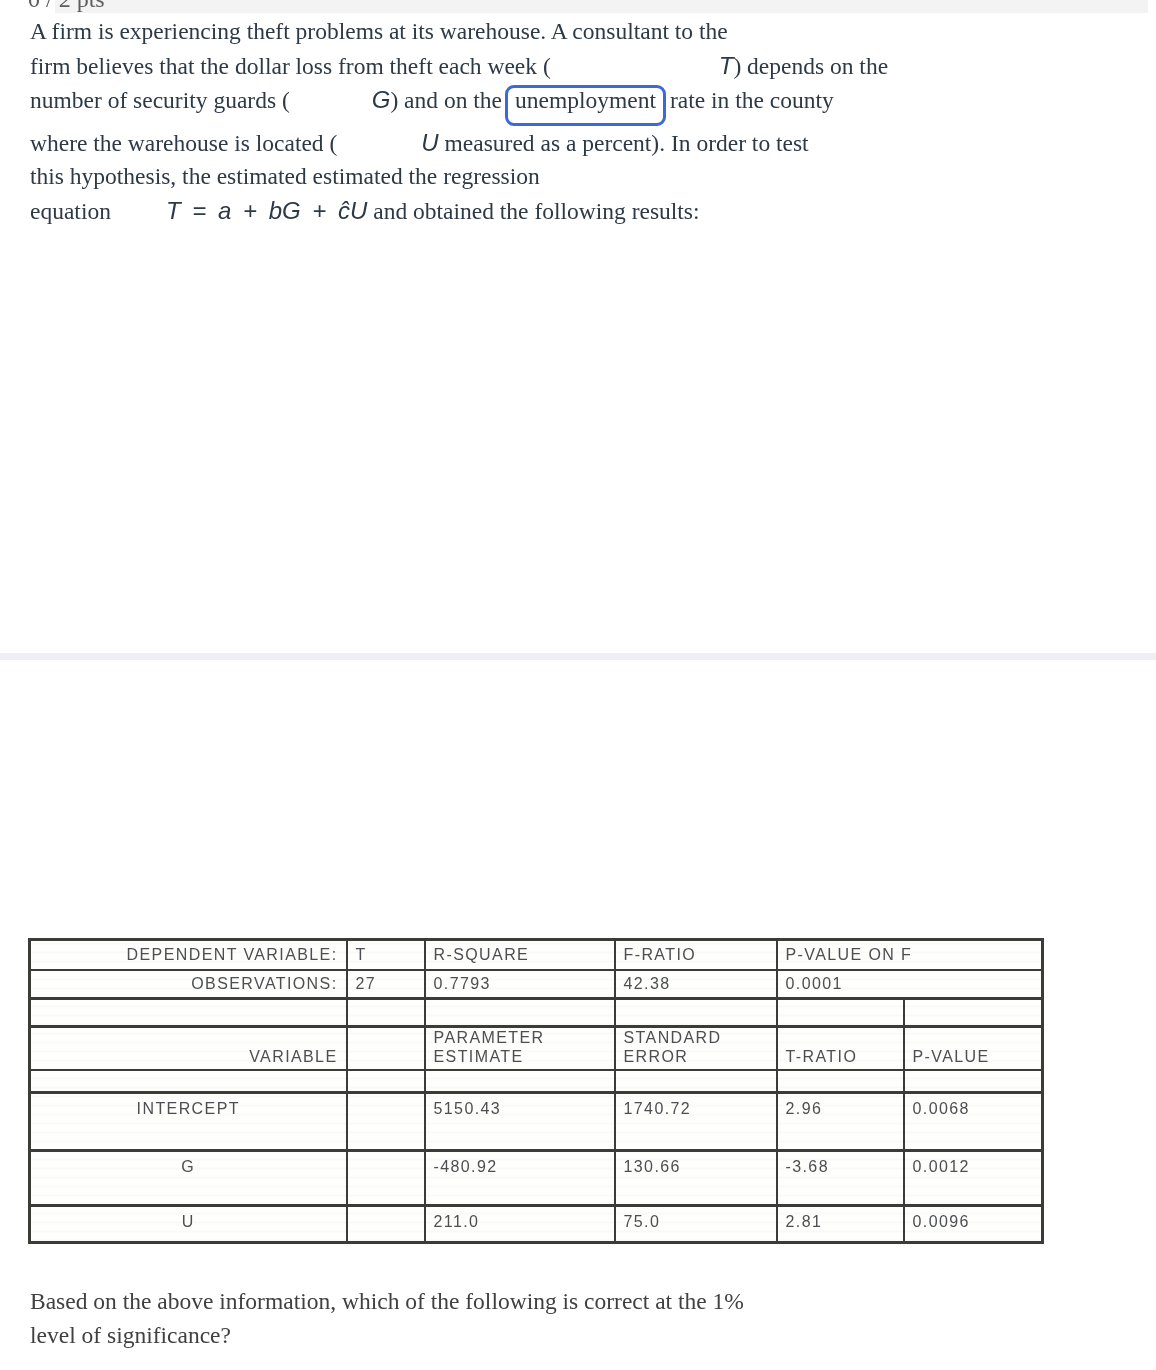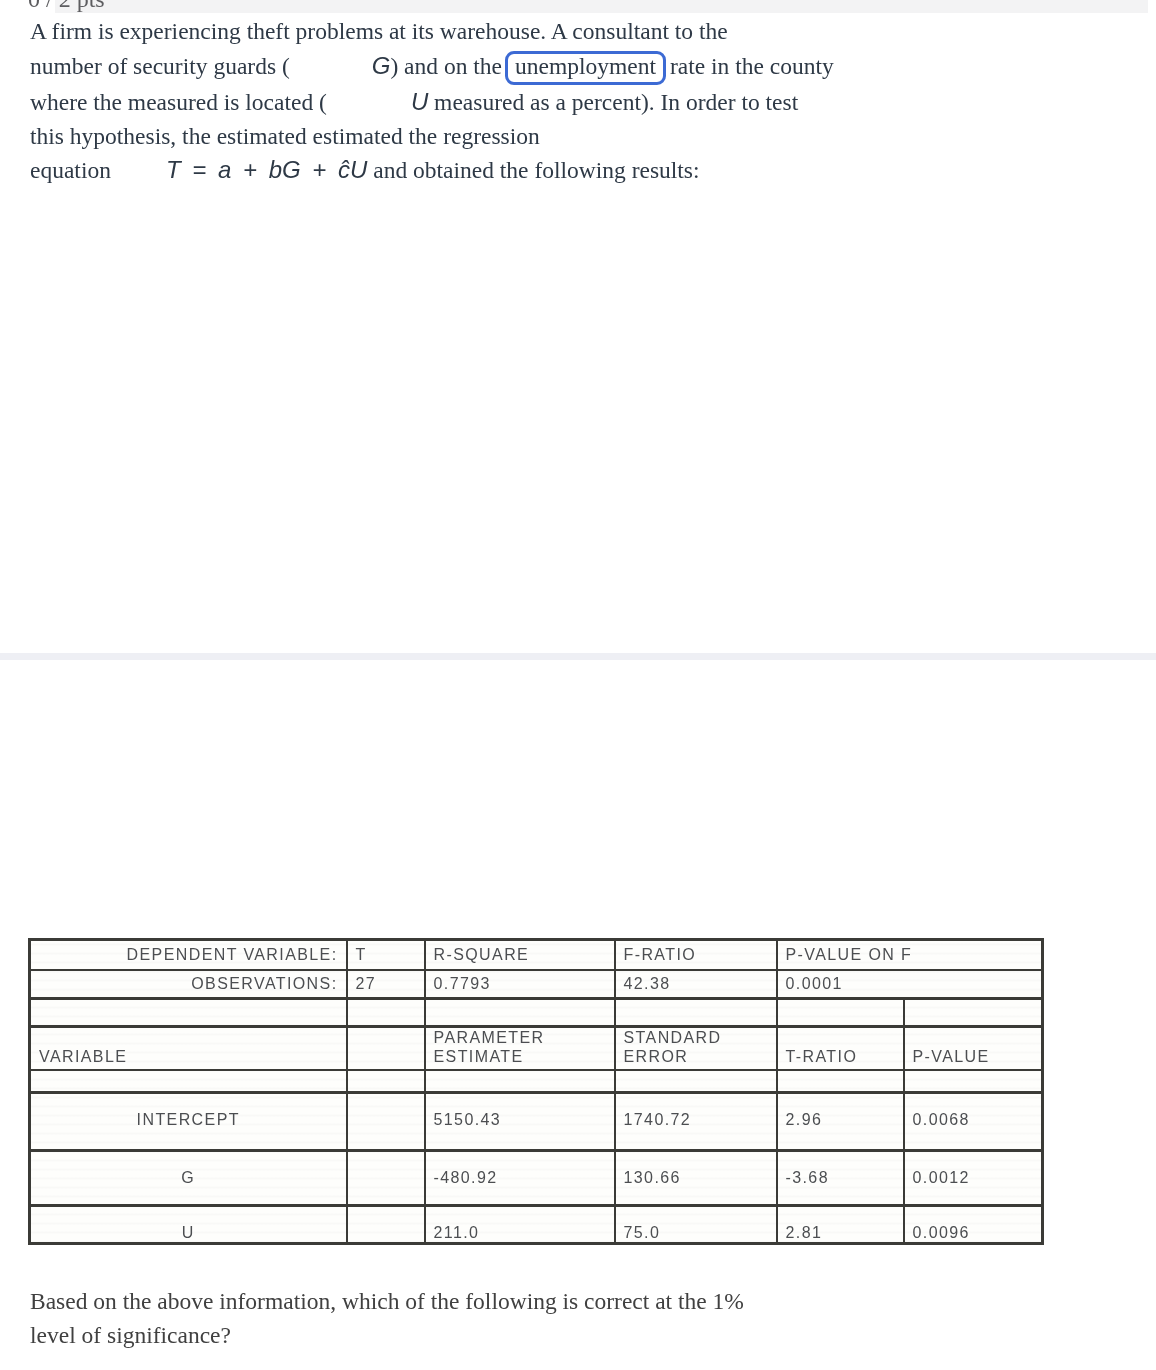--- a/index.html
+++ b/index.html
@@ -51,21 +51,21 @@
     text-align: right;
   }
   .gap-l2 { display: inline-block; width: 168px; }
   .gap-l3 { display: inline-block; width: 82px; }
   .gap-l4 { display: inline-block; width: 84px; }
   .gap-l6 { display: inline-block; width: 55px; }
   .kw-box {
     display: inline-block;
     border: 3.5px solid #3c6ad4;
     border-radius: 9px;
-    padding: 0 7px 3px 7px;
+    padding: 0 7px 9px 7px;
     margin: 0 4px 0 3px;
     line-height: 1.08;
   }
 
   
   .divider {
     position: absolute;
     left: 0; top: 653px;
     width: 1156px; height: 7px;
     background: #eeeff4;
@@ -101,23 +101,23 @@
   tr.r2 { height: 29px; }
   tr.r3 { height: 28px; }
   tr.r4 { height: 43px; }
   tr.r5 { height: 22px; }
   tr.r6 { height: 58px; }
   tr.r7 { height: 55px; }
   tr.r8 { height: 37px; }
   td.lab  { text-align: right; padding-right: 9px; }
   td.val  { text-align: left; padding-left: 12px; }
   tr.r4 td { vertical-align: bottom; padding-bottom: 3px; }
-  td.varhead { text-align: left; }
+  td.varhead { text-align: right; }
   .hline { display: block; line-height: 19px; }
-  tr.dat td { vertical-align: top; padding-top: 17px; }
+  tr.dat td { vertical-align: top; padding-top: 6px; }
   td.varname { text-align: center; }
 
   
   .footer-q {
     position: absolute;
     left: 30px; top: 1284px;
     font-size: 23.5px;
     line-height: 34px;
     color: #404040;
     width: 1100px;
@@ -129,24 +129,27 @@
 <div class="page">
 
   <div class="topbar"></div>
   <div class="score-text">0 / 2 pts</div>
 
   <div class="para">
     <div class="pl">
       <span>A firm is experiencing theft problems at its warehouse. A consultant to the</span>
     </div>
     <div class="pl">
+      <span>firm believes that the dollar loss from theft each week (</span><span class="gap-l2"></span><span class="mathvar">T</span><span>) depends on the</span>
+    </div>
+    <div class="pl">
       <span>number of security guards (</span><span class="gap-l3"></span><span class="mathvar">G</span><span>) and on the</span><span class="kw-box"><span>unemployment</span></span><span>rate in the county</span>
     </div>
     <div class="pl">
-      <span>where the measured is located (</span><span class="gap-l4"></span><span class="mathvar">U</span><span> measured as a percent). In order to test</span>
+      <span>where the warehouse is located (</span><span class="gap-l4"></span><span class="mathvar">U</span><span> measured as a percent). In order to test</span>
     </div>
     <div class="pl">
       <span>this hypothesis, the estimated estimated the regression</span>
     </div>
     <div class="pl">
       <span>equation</span><span class="gap-l6"></span><span class="eq">T = a + bG + ĉU</span><span> and obtained the following results:</span>
     </div>
   </div>
 
   <div class="divider"></div>

